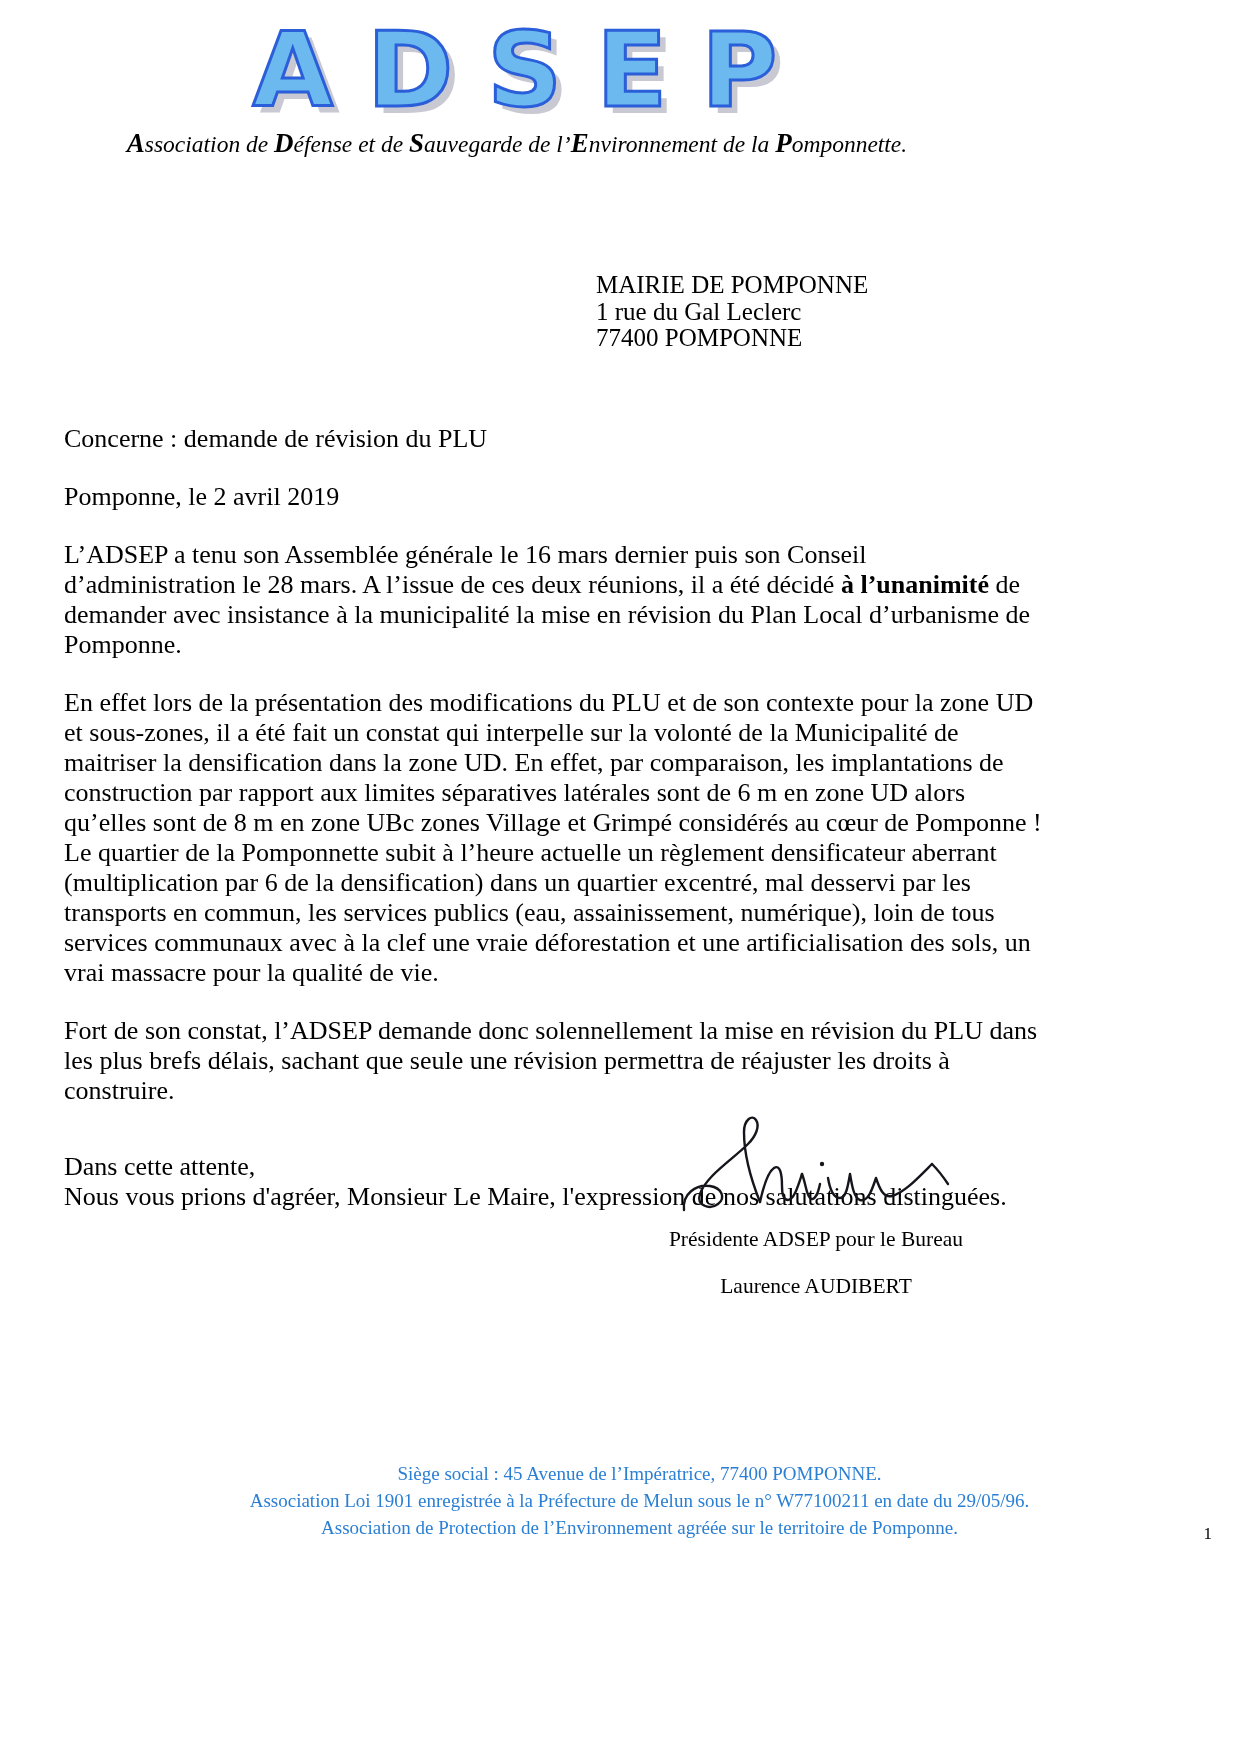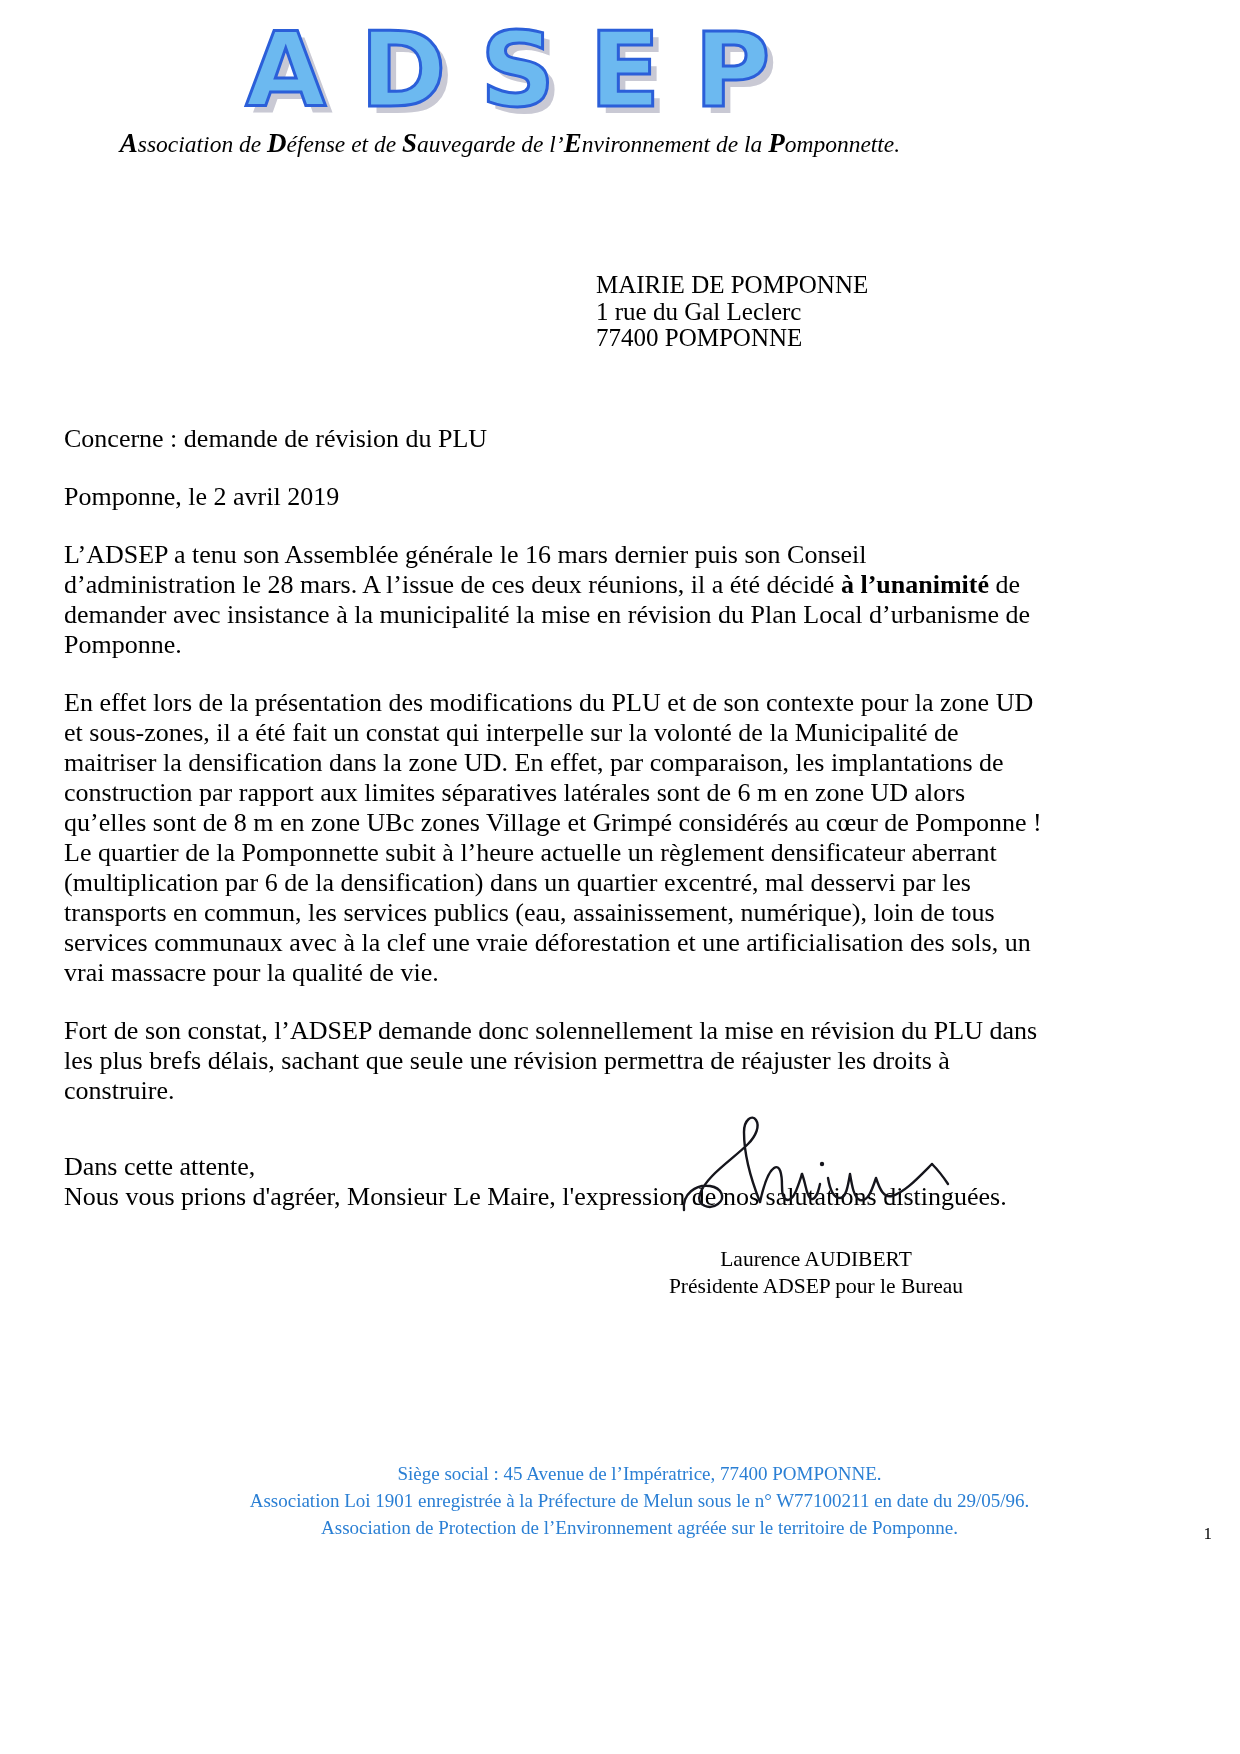--- a/index.html
+++ b/index.html
@@ -6,21 +6,21 @@
   body {
     width:1240px; height:1754px;
     background:#ffffff;
     font-family:"Liberation Serif", serif;
     color:#000000;
     position:relative;
     overflow:hidden;
   }
 
   
-  .letterhead { position:absolute; top:0; left:0; width:1020px; }
+  .letterhead { position:absolute; top:0; left:0; width:1020px;padding-left:7px; }
   .logo-wrap {
     text-align:center;
     padding-top:18px;
   }
   .logo-text {
     font-family:"DejaVu Sans", sans-serif;
     font-weight:bold;
     font-size:104px;
     letter-spacing:34px;
     color:#6cb9f0;
@@ -144,22 +144,22 @@
   <svg class="sig-img" viewBox="0 0 320 128">
     <g fill="none" stroke="#15151c" stroke-linecap="round" stroke-linejoin="round">
       <path d="M28 112 C26 96, 40 86, 54 88 C66 90, 70 100, 62 106 C54 112, 40 108, 44 96 C50 78, 76 62, 92 46 C100 38, 104 28, 100 22 C96 16, 88 22, 88 34 C88 56, 96 84, 104 104" stroke-width="2.4"></path>
       <path d="M104 104 C108 86, 112 74, 118 70 C124 66, 126 76, 126 88 C126 96, 128 102, 132 102 C138 102, 142 88, 146 76" stroke-width="2.4"></path>
       <path d="M146 76 C150 86, 150 96, 154 100 C158 104, 162 96, 164 86" stroke-width="2.4"></path>
       <circle cx="166" cy="66" r="2.2" fill="#15151c" stroke="none"></circle>
       <path d="M172 80 C174 92, 178 100, 184 100 C190 100, 192 88, 194 76 C196 88, 198 100, 204 102 C212 104, 216 92, 220 80 C224 92, 228 100, 236 98 C248 95, 262 80, 276 66" stroke-width="2.4"></path>
       <path d="M276 66 C282 72, 288 80, 292 86" stroke-width="2.4"></path>
     </g>
   </svg>
+  <div class="sig-name" style="margin-top:0">Présidente ADSEP pour le Bureau</div>
   <div class="sig-name">Laurence AUDIBERT</div>
-  <div class="sig-name" style="margin-top:0">Présidente ADSEP pour le Bureau</div>
 </div>
 
 <div class="footer">
   <div>Siège social : 45 Avenue de l’Impératrice, 77400 POMPONNE.</div>
   <div>Association Loi 1901 enregistrée à la Préfecture de Melun sous le n° W77100211 en date du 29/05/96.</div>
   <div>Association de Protection de l’Environnement agréée sur le territoire de Pomponne.</div>
 </div>
 <div class="page-num">1</div>
 
 </body></html>

